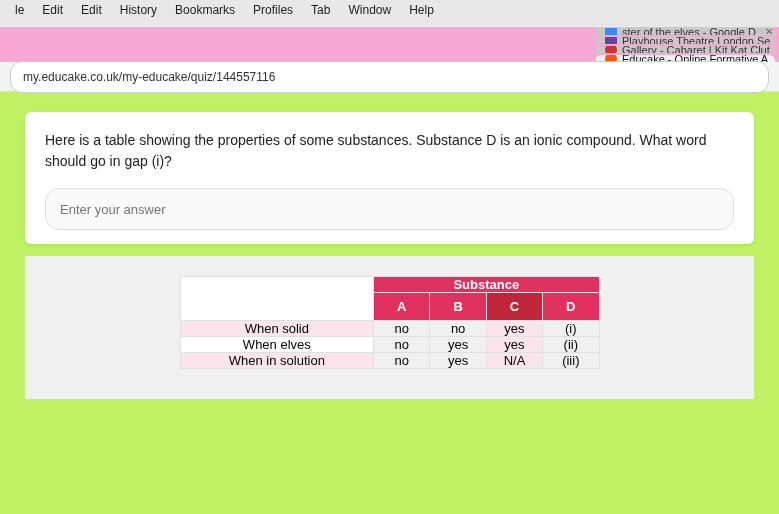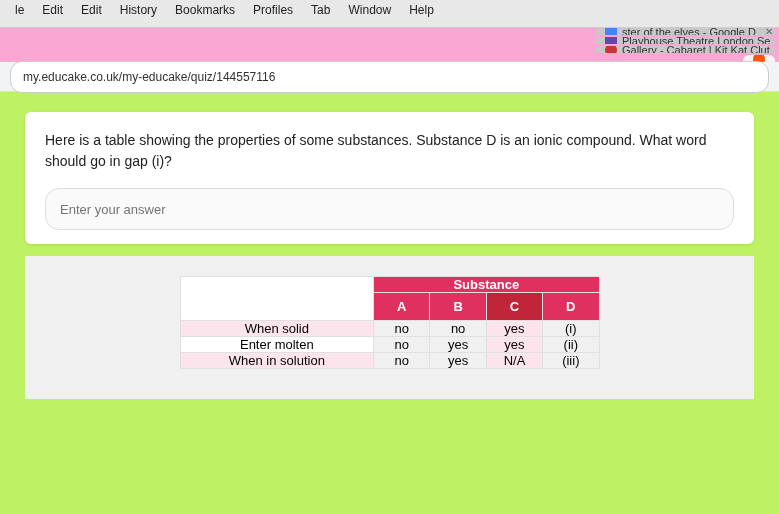--- a/index.html
+++ b/index.html
@@ -206,20 +206,21 @@
     <span>Playhouse Theatre London Se</span>
 
   </div>
   <div class="tab inactive">
     <div class="tab-favicon" style="background:#cc3333;border-radius:50%;"></div>
     <span>Gallery - Cabaret | Kit Kat Clut</span>
 
   </div>
   <div class="tab active">
     <div class="tab-favicon" style="background:#ff5500;border-radius:50%;"></div>
+    <span>Educake - Online Formative A</span>
 
   </div>
 </div>
 
 <div class="address-bar">
   <div class="address-field">
     <span>my.educake.co.uk/my-educake/quiz/144557116</span>
   </div>
 </div>
 
@@ -246,21 +247,21 @@
       </thead>
       <tbody>
         <tr>
           <td class="row-label" style="background:#fce4ec;">When solid</td>
           <td class="data-row">no</td>
           <td class="data-row">no</td>
           <td class="data-row col-c">yes</td>
           <td class="data-row">(i)</td>
         </tr>
         <tr>
-          <td class="row-label" style="background:#fff;">Enter molten</td>
+          <td class="row-label" style="background:#fff;">When elves</td>
           <td class="data-row">no</td>
           <td class="data-row">yes</td>
           <td class="data-row col-c">yes</td>
           <td class="data-row">(ii)</td>
         </tr>
         <tr>
           <td class="row-label" style="background:#fce4ec;">When in solution</td>
           <td class="data-row">no</td>
           <td class="data-row">yes</td>
           <td class="data-row col-c">N/A</td>

